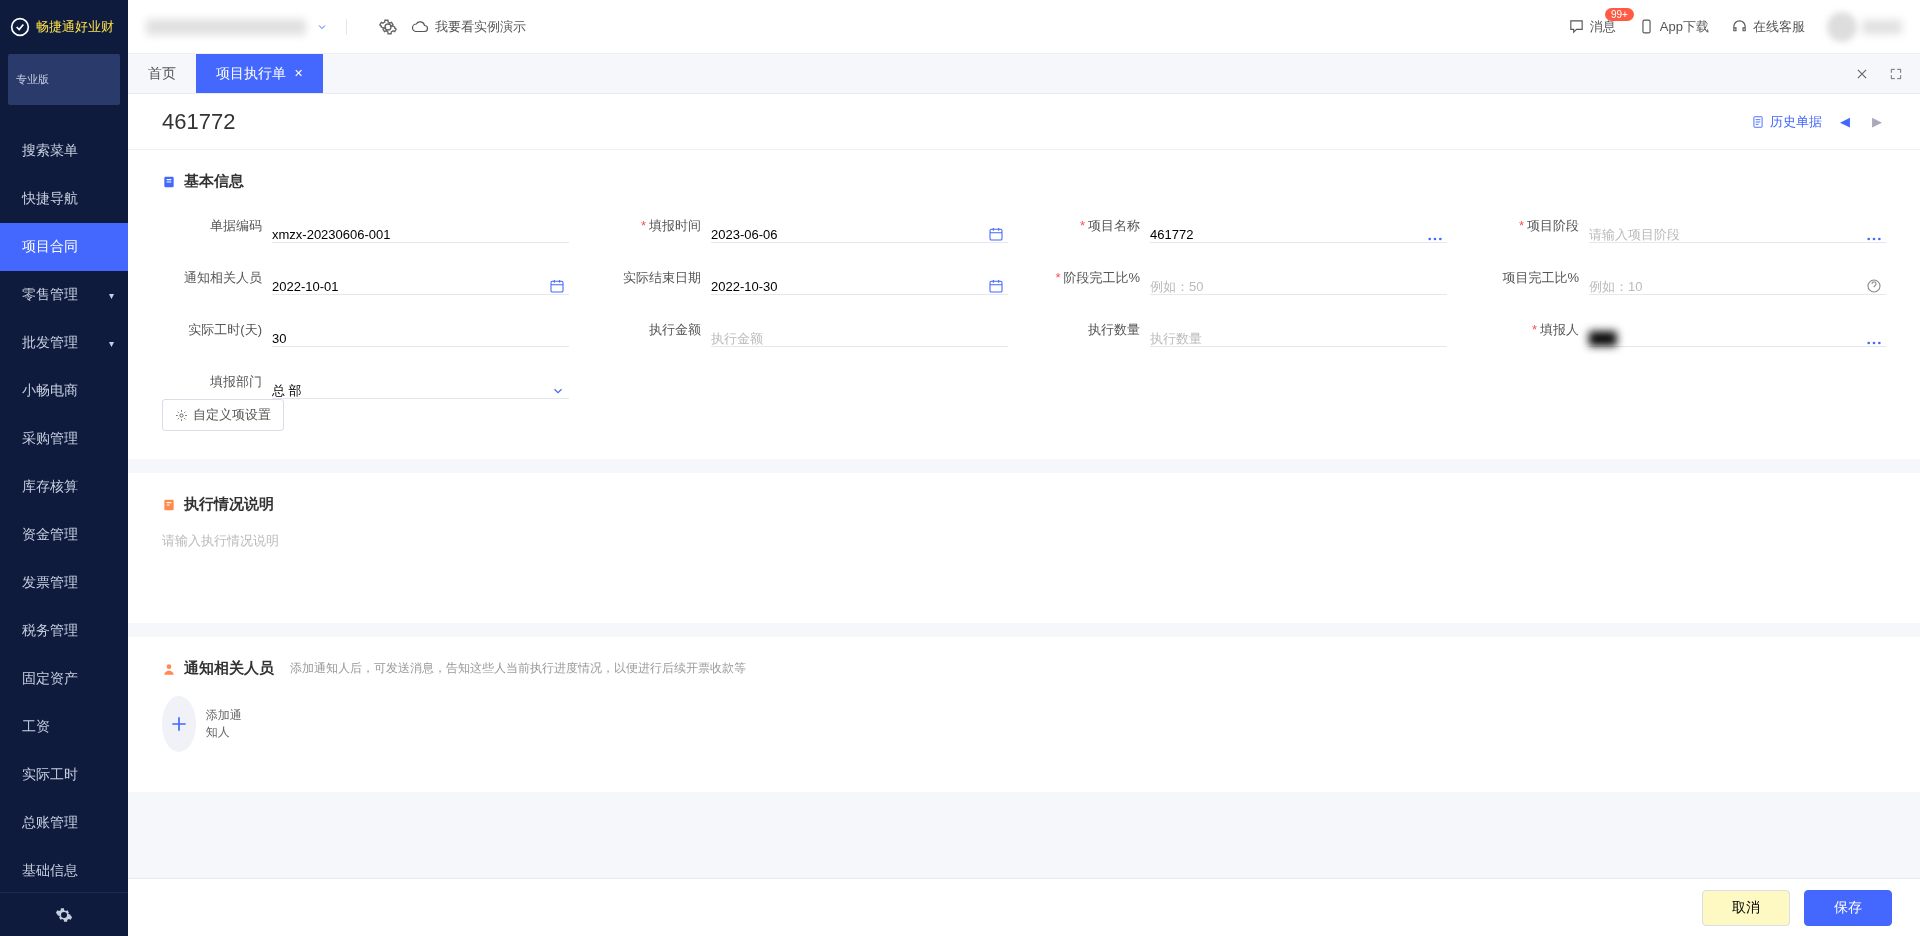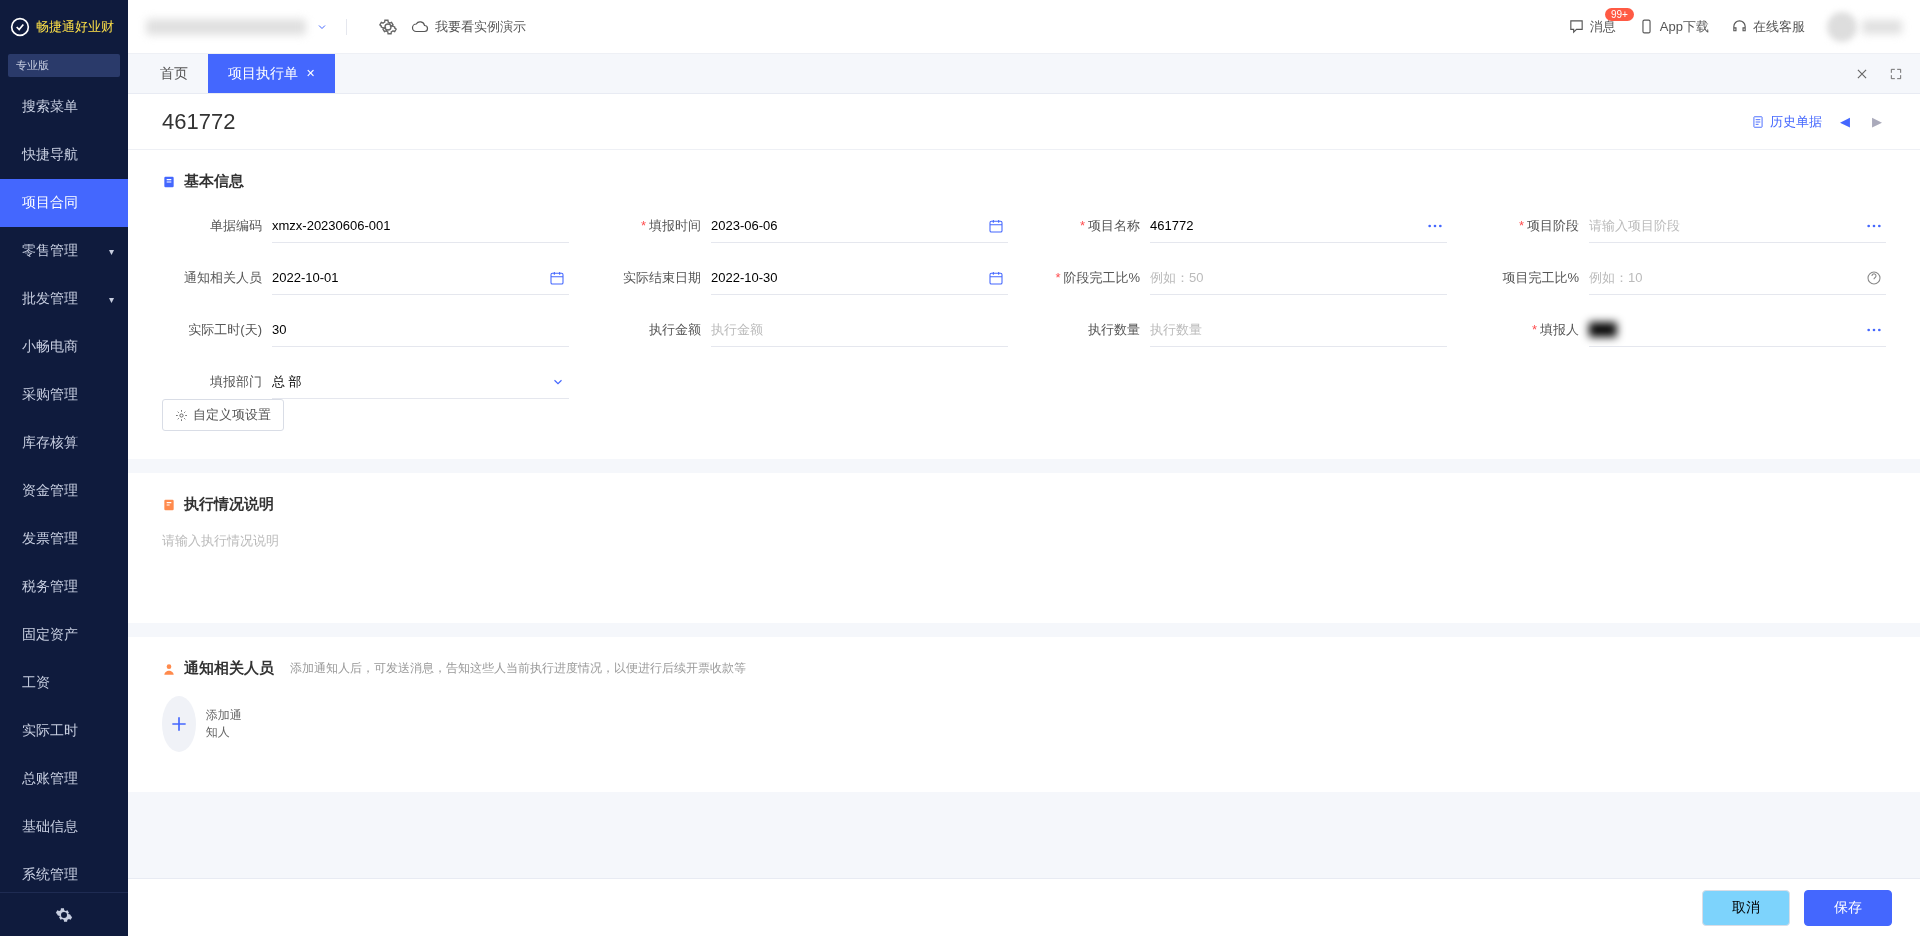--- a/index.html
+++ b/index.html
@@ -1,21 +1,21 @@
 <!DOCTYPE html>
 <html><head>
 <meta charset="utf-8">
 <style>
 * { box-sizing: border-box; margin: 0; padding: 0; }
 body { font-family: "Microsoft YaHei", -apple-system, sans-serif; font-size: 13px; color: #333; background: #fff; overflow: hidden; width: 1920px; height: 936px; transform-origin: top left; }
 .app { display: flex; width: 1920px; height: 936px; }
 .sidebar { width: 128px; background: #0f1b3d; color: #c7cee0; display: flex; flex-direction: column; }
 .logo-area { height: 54px; display: flex; align-items: center; padding: 16px 10px; color: #fde047; font-size: 13px; }
 .logo-icon { width: 20px; height: 20px; margin-right: 6px; }
-.edition { font-size: 11px; background: #2a3a6a; padding: 4px 8px; margin: 0 8px 6px 8px; border-radius: 2px; display: inline-block; }
+.edition { font-size: 11px; background: #2a3a6a; padding: 18px 8px; margin: 0 8px 22px 8px; border-radius: 2px; display: inline-block; }
 .menu { flex: 1; overflow-y: auto; }
 .menu-item { height: 48px; display: flex; align-items: center; padding: 0 22px; cursor: pointer; font-size: 14px; position: relative; }
 .menu-item.active { background: #4467fe; color: #fff; }
 .menu-item .chev { position: absolute; right: 14px; font-size: 10px; }
 .sidebar-footer { height: 44px; display: flex; align-items: center; justify-content: center; border-top: 1px solid #1e2b52; }
 .sidebar-footer .gear { color: #c7cee0; }
 .main { flex: 1; display: flex; flex-direction: column; min-width: 0; }
 .topbar { height: 54px; display: flex; align-items: center; padding: 0 18px; border-bottom: 1px solid #eef0f5; }
 .org-select { display: flex; align-items: center; gap: 10px; color: #999; font-size: 14px; cursor: pointer; padding-right: 18px; border-right: 1px solid #e5e7ee; margin-right: 18px; }
 .blur { filter: blur(4px); background: #e0e0e0; color: transparent; border-radius: 3px; display: inline-block; }
@@ -40,34 +40,34 @@
 .arrow-btn.active { color: #4467fe; }
 .form-section { background: #fff; margin-bottom: 14px; padding: 22px 34px 28px; }
 .section-head { display: flex; align-items: center; gap: 8px; margin-bottom: 18px; }
 .section-icon { width: 14px; height: 14px; }
 .section-title { font-size: 15px; font-weight: 600; }
 .section-sub { color: #999; font-size: 12px; margin-left: 8px; }
 .form-grid { display: grid; grid-template-columns: repeat(4, 1fr); gap: 18px 32px; }
 .field { display: flex; align-items: center; }
 .field-label { width: 110px; text-align: right; padding-right: 10px; color: #555; font-size: 13px; flex-shrink: 0; }
 .req { color: #ff4d4f; margin-right: 3px; }
-.field-control { flex: 1; display: flex; align-items: center; border-bottom: 1px solid #e5e7ee; height: 34px; position: relative; }
+.field-control { flex: 1; display: flex; align-items: flex-end; border-bottom: 1px solid #e5e7ee; height: 34px; position: relative; }
 .field-control input { border: none; flex: 1; outline: none; font-size: 13px; background: transparent; }
 .field-control input::placeholder { color: #bbb; }
 .field-control input.blurred-input { filter: blur(4px); }
 .suffix-icon { color: #888; cursor: pointer; padding: 0 4px; font-size: 14px; }
 .custom-field-btn { }
 .btn-outline { border: 1px solid #d9dde6; background: #fff; padding: 6px 12px; border-radius: 3px; cursor: pointer; font-size: 13px; color: #555; display: inline-flex; align-items: center; gap: 5px; }
 .desc-textarea { width: 100%; border: none; resize: none; font-size: 13px; outline: none; color: #333; min-height: 60px; }
 .desc-textarea::placeholder { color: #bbb; }
 .add-person { display: flex; flex-direction: row; align-items: center; gap: 10px; width: 80px; }
 .add-circle { width: 56px; height: 56px; border-radius: 50%; background: #f0f2f7; display: flex; align-items: center; justify-content: center; color: #4467fe; font-size: 22px; cursor: pointer; }
 .add-label { font-size: 12px; color: #666; }
 .footer-bar { height: 58px; background: #fff; border-top: 1px solid #e8ebf3; display: flex; align-items: center; justify-content: flex-end; padding: 0 28px; gap: 14px; }
-.btn { min-width: 88px; height: 36px; border-radius: 4px; font-size: 14px; cursor: pointer; border: 1px solid #d9dde6; background: #7dd3fc; }
+.btn { min-width: 88px; height: 36px; border-radius: 4px; font-size: 14px; cursor: pointer; border: 1px solid #d9dde6; background: #fef9c3; }
 .btn-primary { background: #4467fe; color: #fff; border-color: #4467fe; }
 svg { display: block; }
 </style>
 </head>
 <body>
 
 <div class="app">
 
   <div class="sidebar">
     <div class="logo-area">
@@ -147,21 +147,21 @@
           <span>在线客服</span>
         </div>
         <div class="tb-item">
           <div class="avatar"></div>
           <span class="blur" style="width:40px;height:14px;"></span>
         </div>
       </div>
     </div>
 
     <div class="tabs-row">
-      <div id="tabs-container" style="display:flex;margin-left:12px;">
+      <div id="tabs-container" style="display:flex;">
           <div class="tab">
             <span>首页</span>
           </div>
           <div class="tab active">
             <span>项目执行单</span>
             <span class="close">✕</span>
           </div>
         </div>
       <div class="tabs-right">
         <div class="icon-btn">

